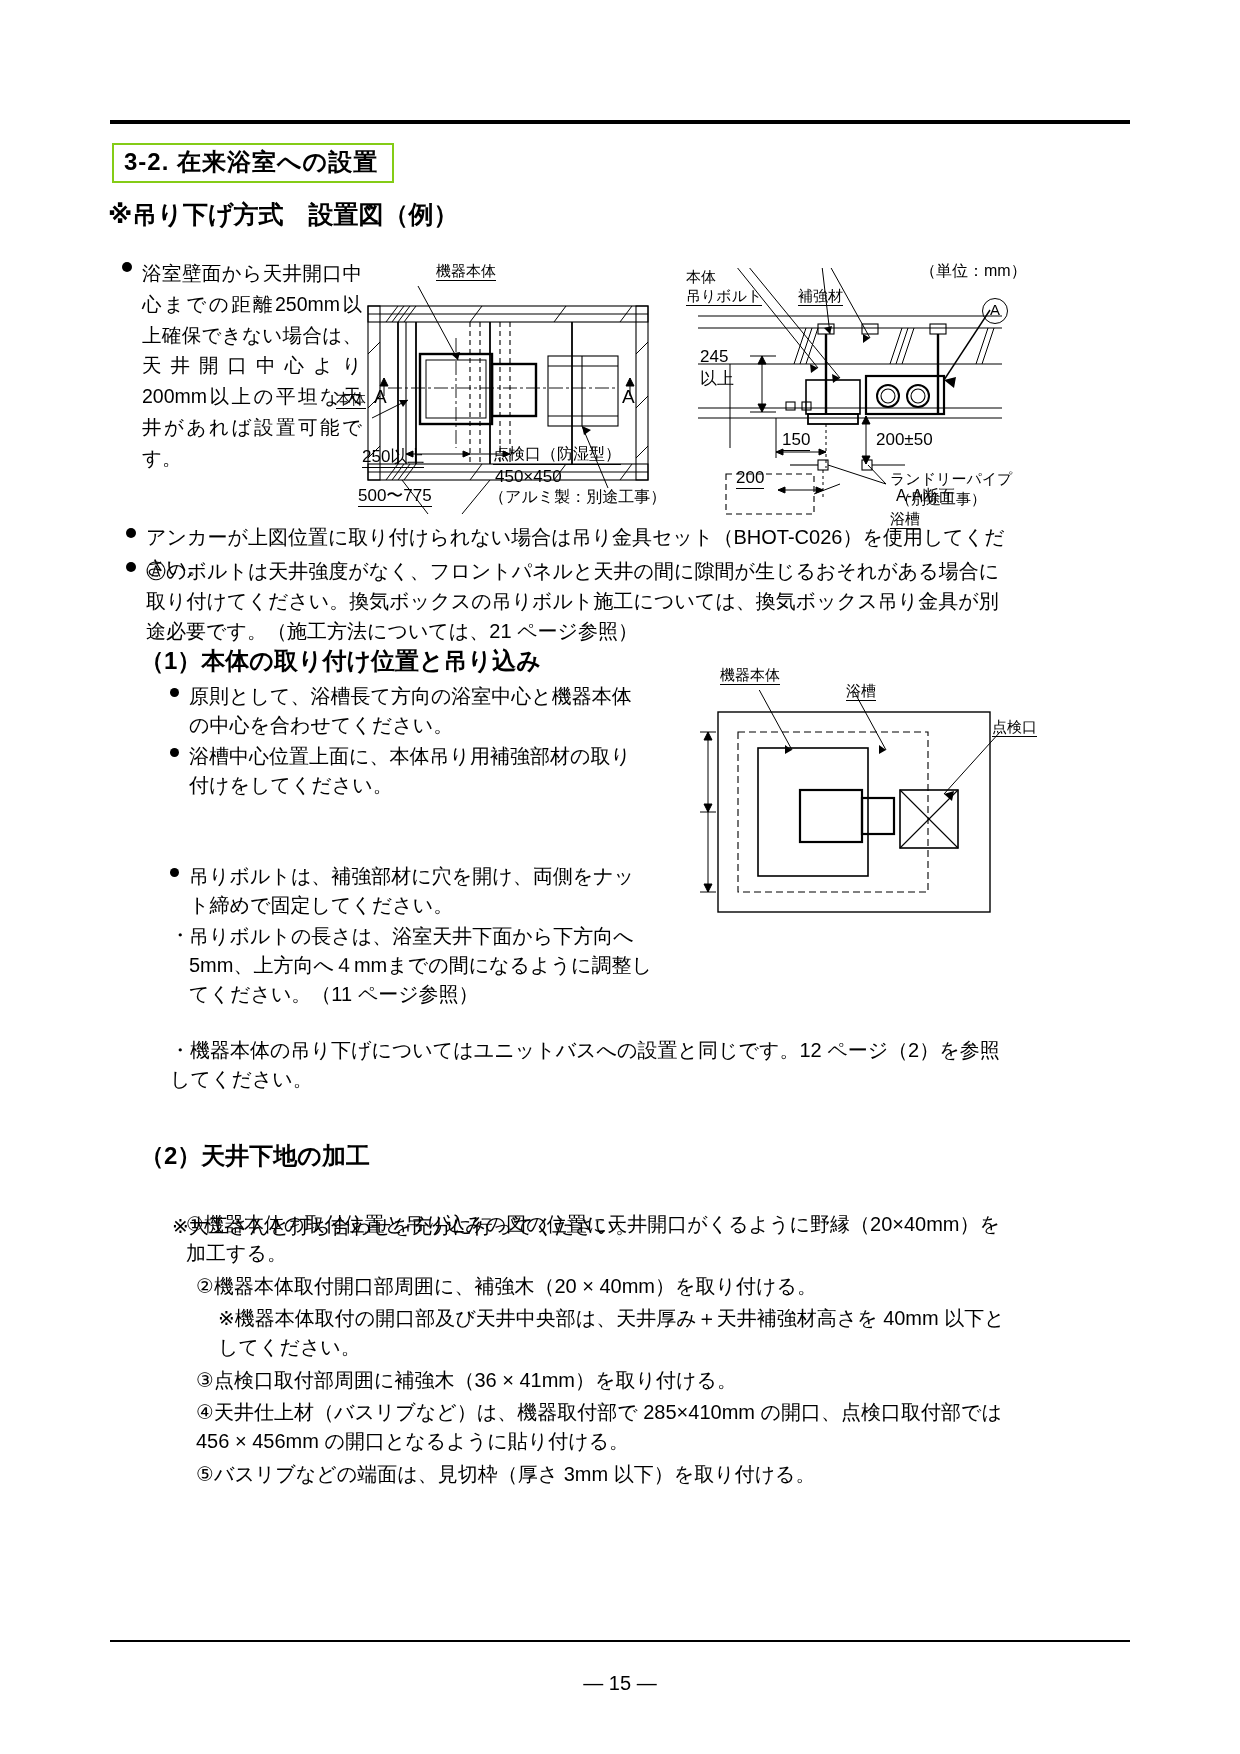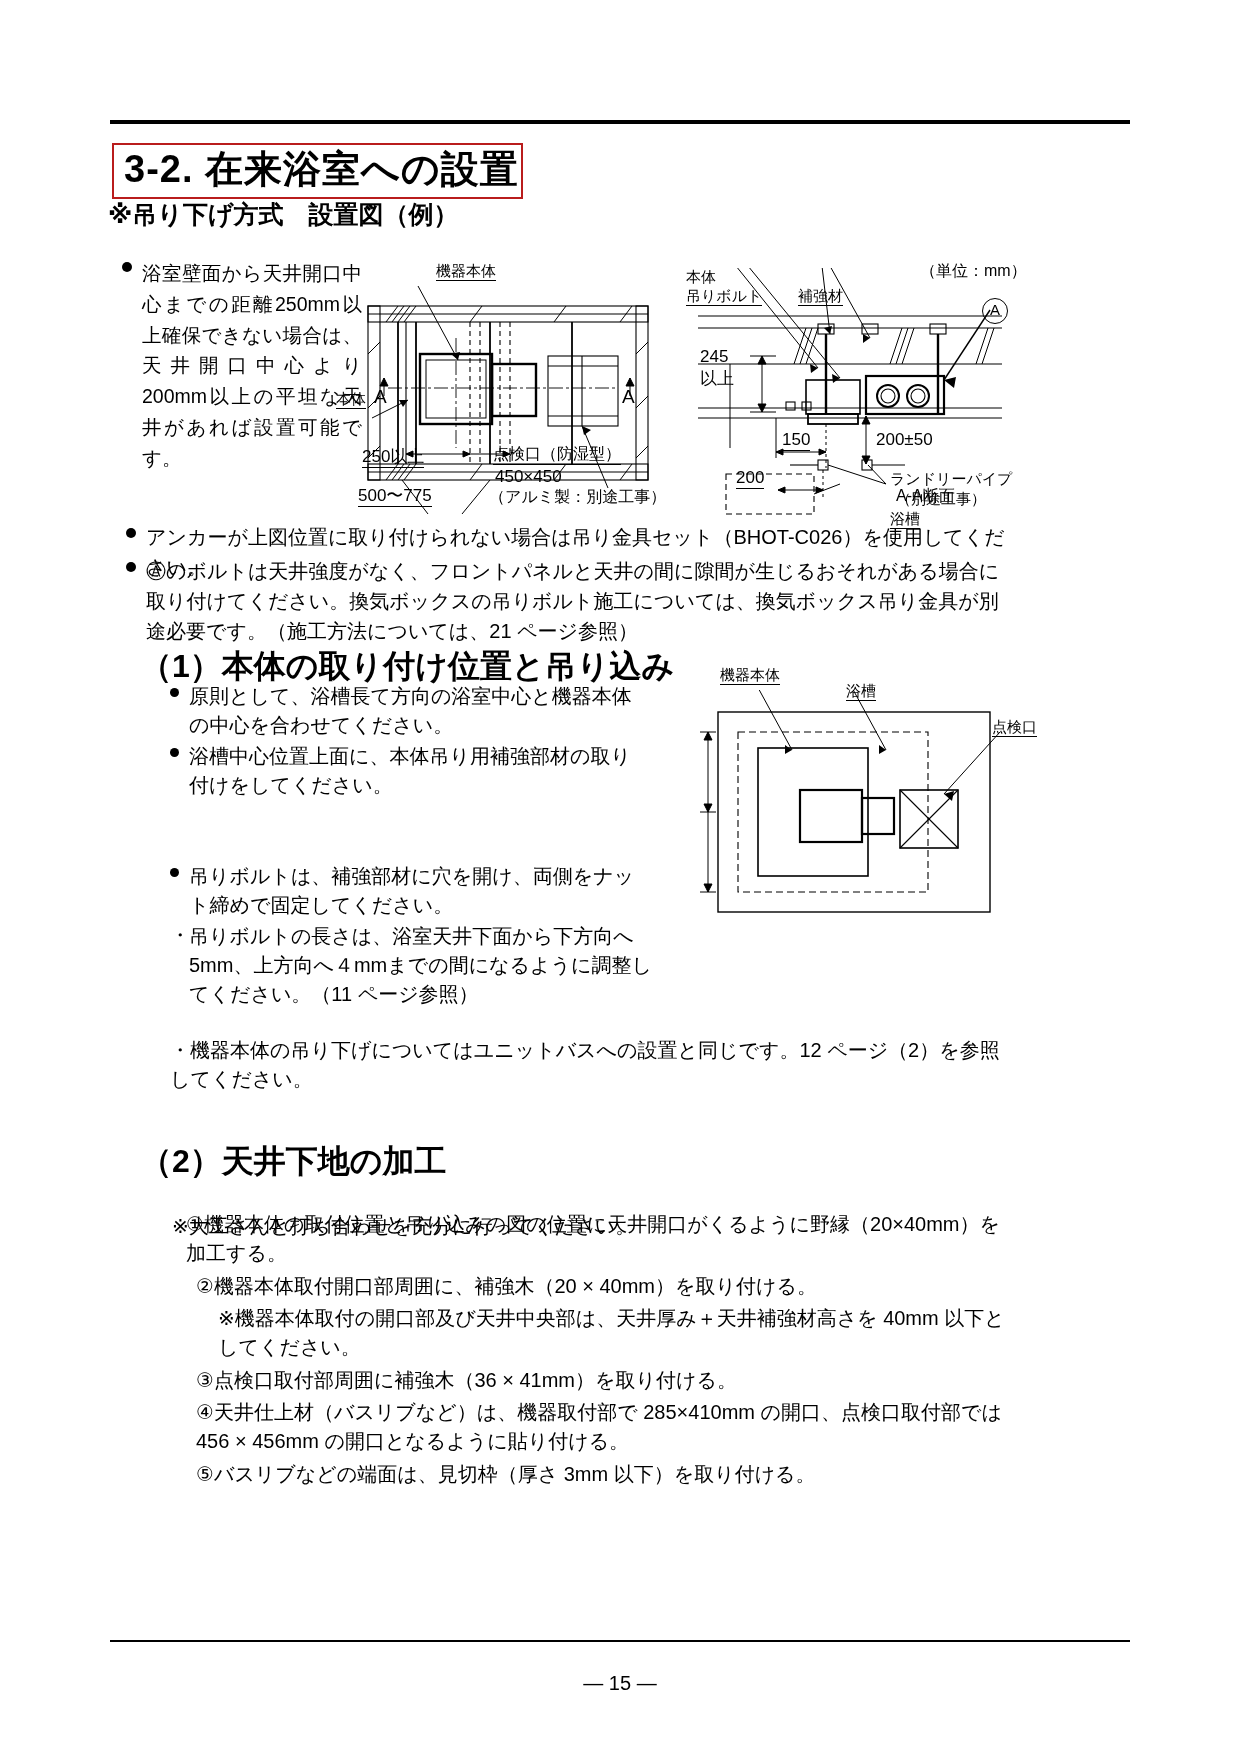--- a/index.html
+++ b/index.html
@@ -29,23 +29,23 @@
   }
   .rule-bottom {
     position: absolute;
     left: 110px; top: 1640px;
     width: 1020px; height: 2px;
     background: #000;
   }
   .section-title {
     position: absolute;
     left: 112px; top: 143px;
-    border: 2px solid #b91c1c;
-    padding: 4px 2px 6px 10px;
-    font-size: 38px;
+    border: 2px solid #84cc16;
+    padding: 4px 14px 6px 10px;
+    font-size: 24px;
     font-weight: bold;
     letter-spacing: 1px;
     line-height: 1.1;
     white-space: nowrap;
   }
   .subtitle {
     position: absolute;
     left: 108px; top: 198px;
     font-size: 25px;
     font-weight: bold;
@@ -87,21 +87,21 @@
     border-radius: 50%;
     background: #000;
   }
   .bullet-para .txt {
     display: block;
     margin-left: 20px;
   }
 
   .h3 {
     position: absolute;
-    font-size: 32px;
+    font-size: 24px;
     font-weight: bold;
     white-space: nowrap;
   }
 
   .sub-bullet {
     position: absolute;
     font-size: 20px;
     line-height: 1.45;
   }
   .sub-bullet .dot {

